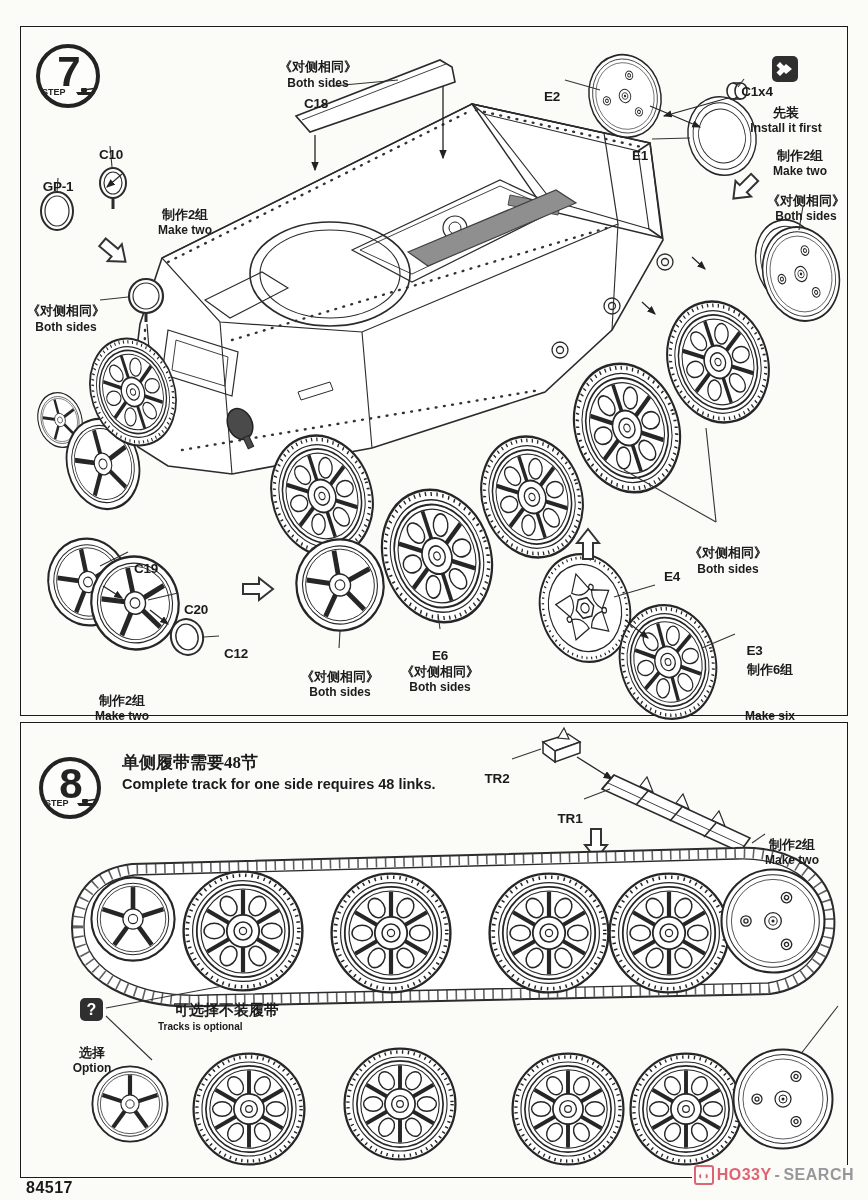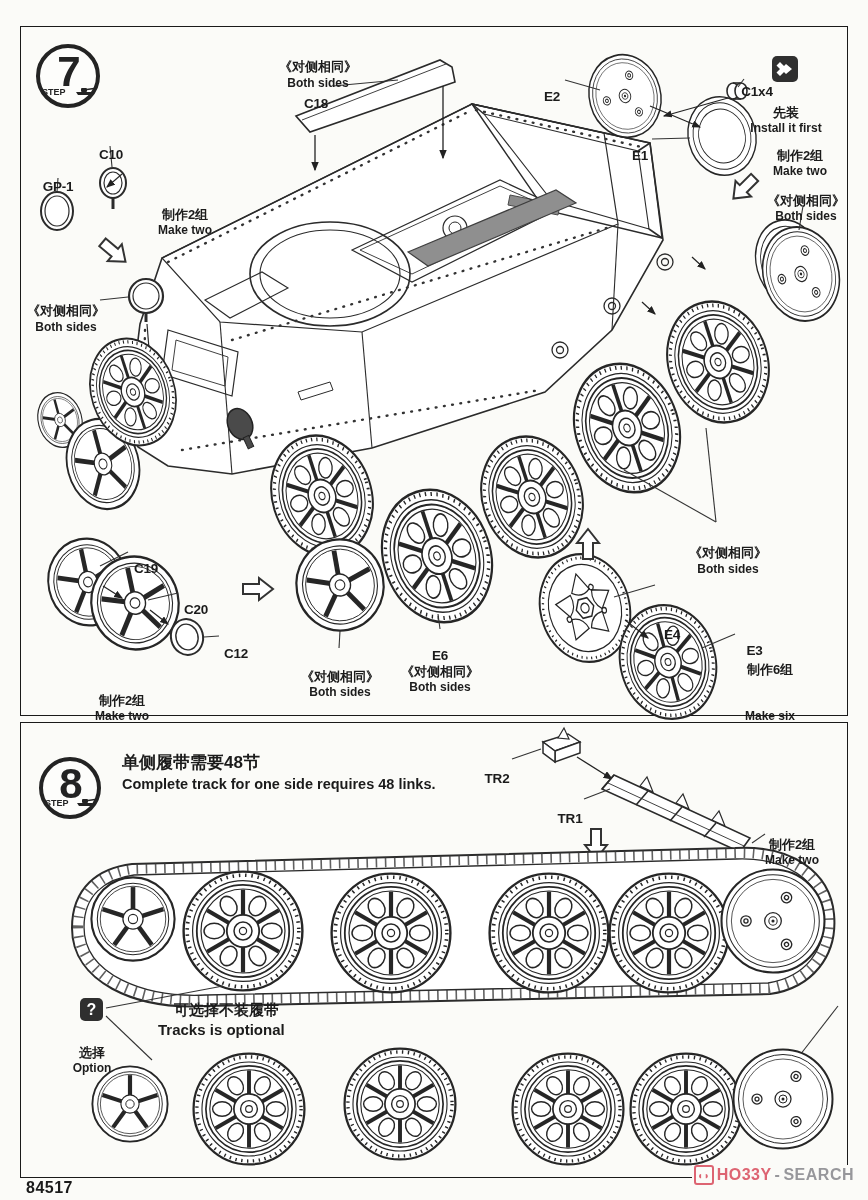--- a/index.html
+++ b/index.html
@@ -22,21 +22,21 @@
   #badge7{left:36px;top:44px;width:56px;height:56px;}
   #badge8{left:39px;top:757px;width:54px;height:54px;}
   .badge .num{position:absolute;left:50%;top:42%;transform:translate(-50%,-50%);
     font-size:42px;font-weight:700;color:#232323;letter-spacing:-2px;}
   .badge .steptxt{position:absolute;left:2px;bottom:7px;font-size:9px;font-weight:700;color:#232323;}
   .badge .tank{position:absolute;right:2px;bottom:8px;}
   .darkicon{position:absolute;background:#2f2f2f;border-radius:5px;color:#fff;
     display:flex;align-items:center;justify-content:center;font-weight:700;}
   #icon-install{left:772px;top:56px;width:26px;height:26px;}
   #icon-question{left:80px;top:998px;width:23px;height:23px;font-size:16px;}
-  #title8-cn{left:122px;top:754px;font-size:17px;}
+  #title8-cn{left:122px;top:754px;font-size:17px;font-family:Liberation Serif, serif;}
   #title8-en{left:122px;top:777px;font-size:14.5px;}
   #kitnum{left:26px;top:1180px;font-size:16px;letter-spacing:0.5px;}
   #pagenum{left:456px;top:1182px;font-size:15px;}
   #watermark{position:absolute;right:12px;top:1165px;display:flex;align-items:center;gap:3px;
     font-size:16px;font-weight:700;letter-spacing:0.5px;background:#fbfbf8;padding:0 2px;}
   #watermark .wm-ico{width:16px;height:16px;border:2.5px solid #dd6472;border-radius:3px;
     display:flex;align-items:center;justify-content:center;color:#dd6472;font-size:10px;font-weight:700;}
   .wm-pink{color:#dd6472;}
   .wm-gray{color:#97979b;}
 </style>
@@ -405,21 +405,21 @@
 <div class="lbl cn ctr" style="left:122px;top:674px;">制作2组</div>
 <div class="lbl en ctr" style="left:122px;top:690px;">Make two</div>
 
 <div class="lbl cn ctr" style="left:340px;top:650px;">《对侧相同》</div>
 <div class="lbl en ctr" style="left:340px;top:666px;">Both sides</div>
 
 <div class="lbl part ctr" style="left:440px;top:629px;">E6</div>
 <div class="lbl cn ctr" style="left:440px;top:645px;">《对侧相同》</div>
 <div class="lbl en ctr" style="left:440px;top:661px;">Both sides</div>
 
-<div class="lbl part ctr" style="left:672px;top:608px;">E4</div>
+<div class="lbl part ctr" style="left:672px;top:550px;">E4</div>
 <div class="lbl part ctr" style="left:751px;top:624px;padding-left:7px;">E3</div>
 
 <div class="lbl cn ctr" style="left:728px;top:526px;">《对侧相同》</div>
 <div class="lbl en ctr" style="left:728px;top:543px;">Both sides</div>
 
 <div class="lbl cn ctr" style="left:770px;top:643px;text-align:center;">制作6组</div>
 <div class="lbl en ctr" style="left:770px;top:690px;">Make six</div>
 
 <div class="lbl" id="title8-cn">单侧履带需要48节</div>
 <div class="lbl" id="title8-en">Complete track for one side requires 48 links.</div>
@@ -430,21 +430,21 @@
 <div class="lbl cn ctr" style="left:792px;top:818px;">制作2组</div>
 <div class="lbl en ctr" style="left:792px;top:834px;">Make two</div>
 
 <div class="darkicon" id="icon-question">
   <span>?</span>
 </div>
 <div class="lbl cn ctr" style="left:92px;top:1026px;">选择</div>
 <div class="lbl en ctr" style="left:92px;top:1042px;">Option</div>
 
 <div class="lbl" style="left:174px;top:1002px;font-size:15px;">可选择不装履带</div>
-<div class="lbl" style="left:158px;top:1022px;font-size:15px;">Tracks is optional</div>
+<div class="lbl" style="left:158px;top:1022px;font-size:10px;">Tracks is optional</div>
 
 <div class="lbl" id="kitnum">84517</div>
 <div class="lbl ctr" id="pagenum">6</div>
 
 <div id="watermark">
   <span class="wm-ico">◖◗</span>
   <span class="wm-pink">HO33Y</span>
   <span class="wm-gray">-</span>
   <span class="wm-gray">SEARCH</span>
 </div>

